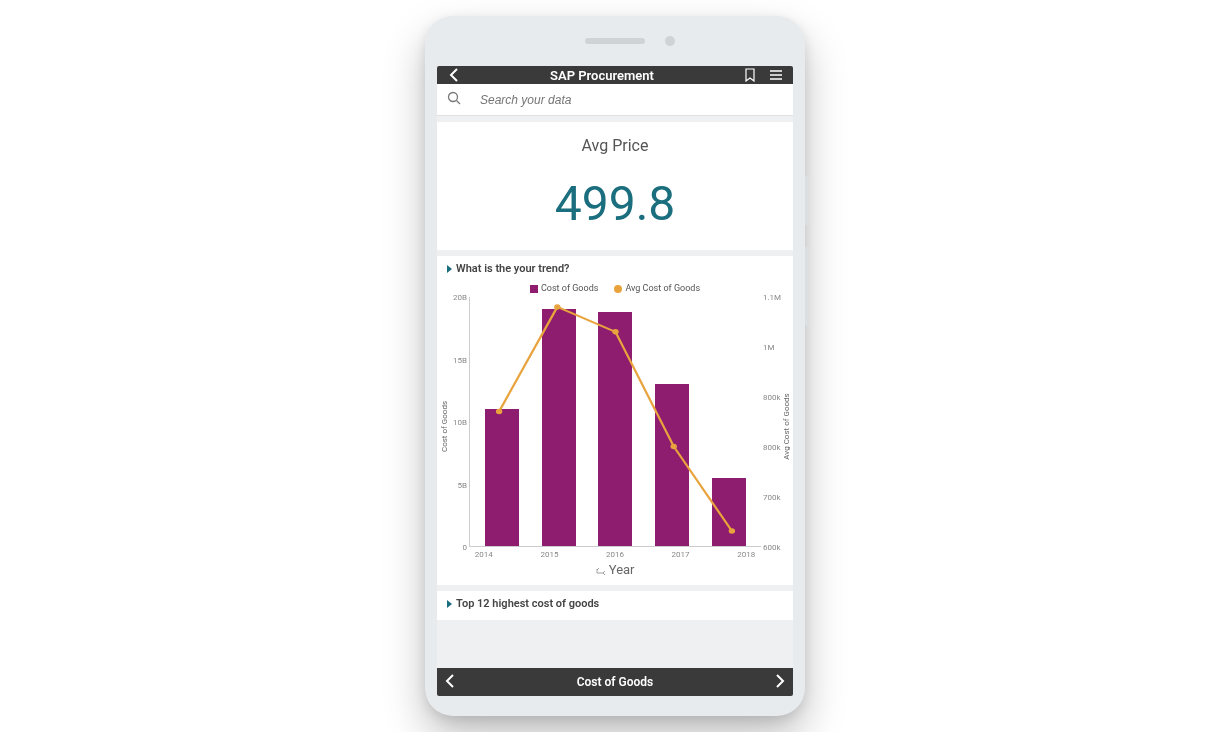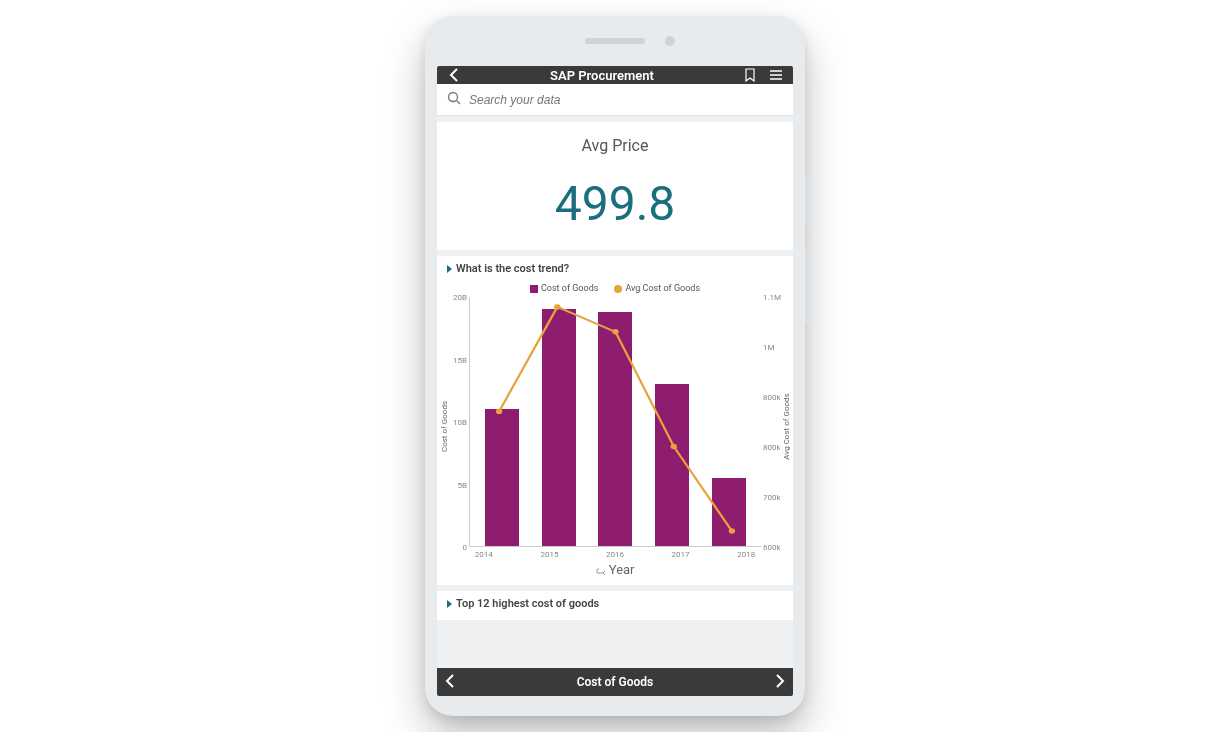--- a/index.html
+++ b/index.html
@@ -59,21 +59,21 @@
     font-size:13px;
     font-weight:600;
   }
   .topbar .title { flex:1; text-align:center; }
   .topbar .icon { width:18px; height:18px; display:flex; align-items:center; justify-content:center; cursor:pointer;}
   .searchbar {
     background:#fff;
     padding:6px 10px;
     display:flex;
     align-items:center;
-    gap:8px;
+    gap:19px;
     border-bottom:1px solid #e0e0e0;
   }
   .searchbar input {
     border:none; outline:none; flex:1;
     font-size:12px; font-style:italic; color:#888;
     background:transparent;
   }
 
   .content { flex:1; overflow:hidden; display:flex; flex-direction:column; gap:6px; padding:6px 0 0 0;}
 
@@ -194,21 +194,21 @@
     <div class="content">
 
       <div class="card kpi">
         <div class="kpi-title">Avg Price</div>
         <div class="kpi-value">499.8</div>
       </div>
 
       <div class="card">
         <div class="section-header">
           <span class="tri"></span>
-          <span>What is the cost trend?</span>
+          <span>What is the your trend?</span>
         </div>
         <div class="chart-wrap">
           <div class="legend">
             <span><span class="sw bar"></span><span>Cost of Goods</span></span>
             <span><span class="sw line"></span><span>Avg Cost of Goods</span></span>
           </div>
 
           <div class="chart">
             <span class="ylabel left">Cost of Goods</span>
             <div class="yaxis-left">

